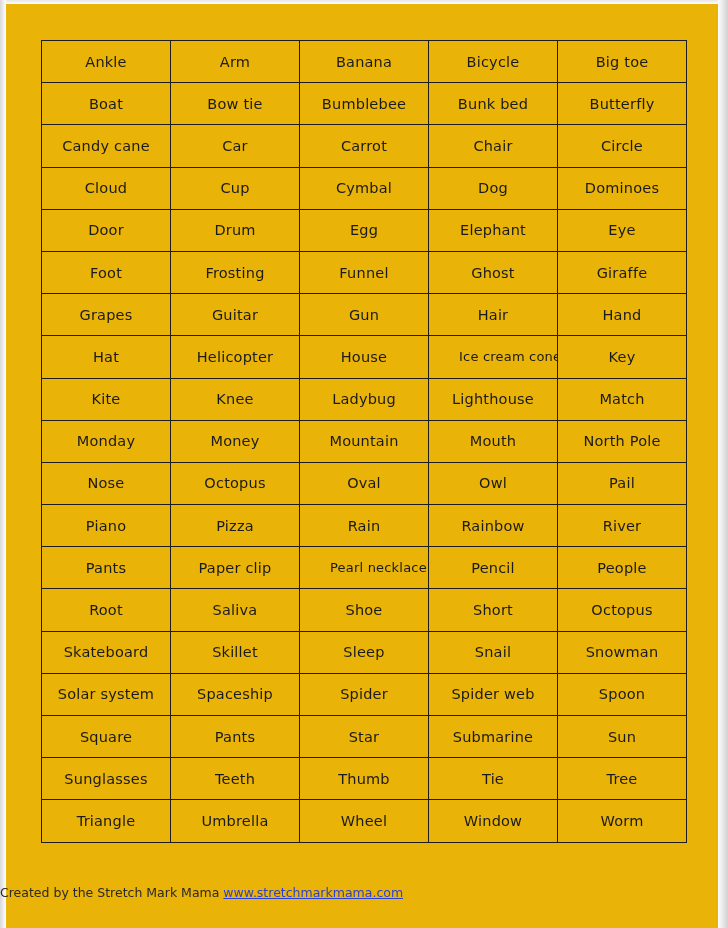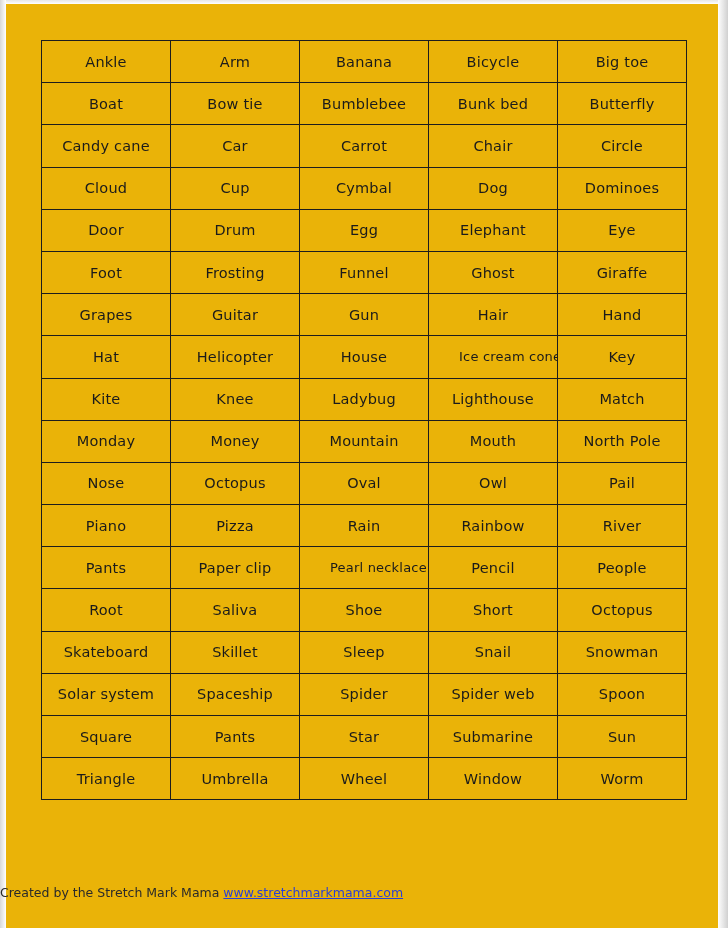--- a/index.html
+++ b/index.html
@@ -213,20 +213,27 @@
             <td>Spoon</td>
           </tr>
           <tr>
             <td>Square</td>
             <td>Pants</td>
             <td>Star</td>
             <td>Submarine</td>
             <td>Sun</td>
           </tr>
           <tr>
+            <td>Sunglasses</td>
+            <td>Teeth</td>
+            <td>Thumb</td>
+            <td>Tie</td>
+            <td>Tree</td>
+          </tr>
+          <tr>
             <td>Triangle</td>
             <td>Umbrella</td>
             <td>Wheel</td>
             <td>Window</td>
             <td>Worm</td>
           </tr>
         </tbody>
     </table>
   </div>
 

